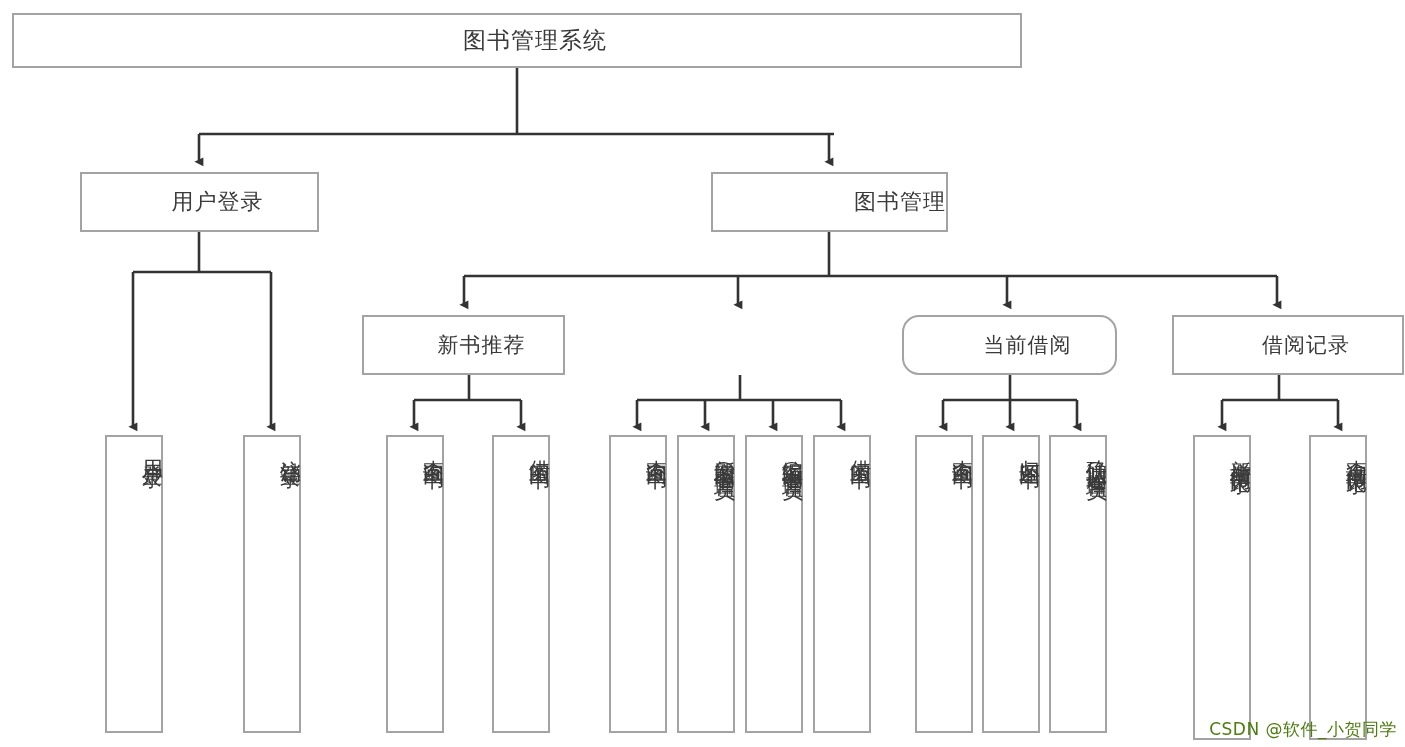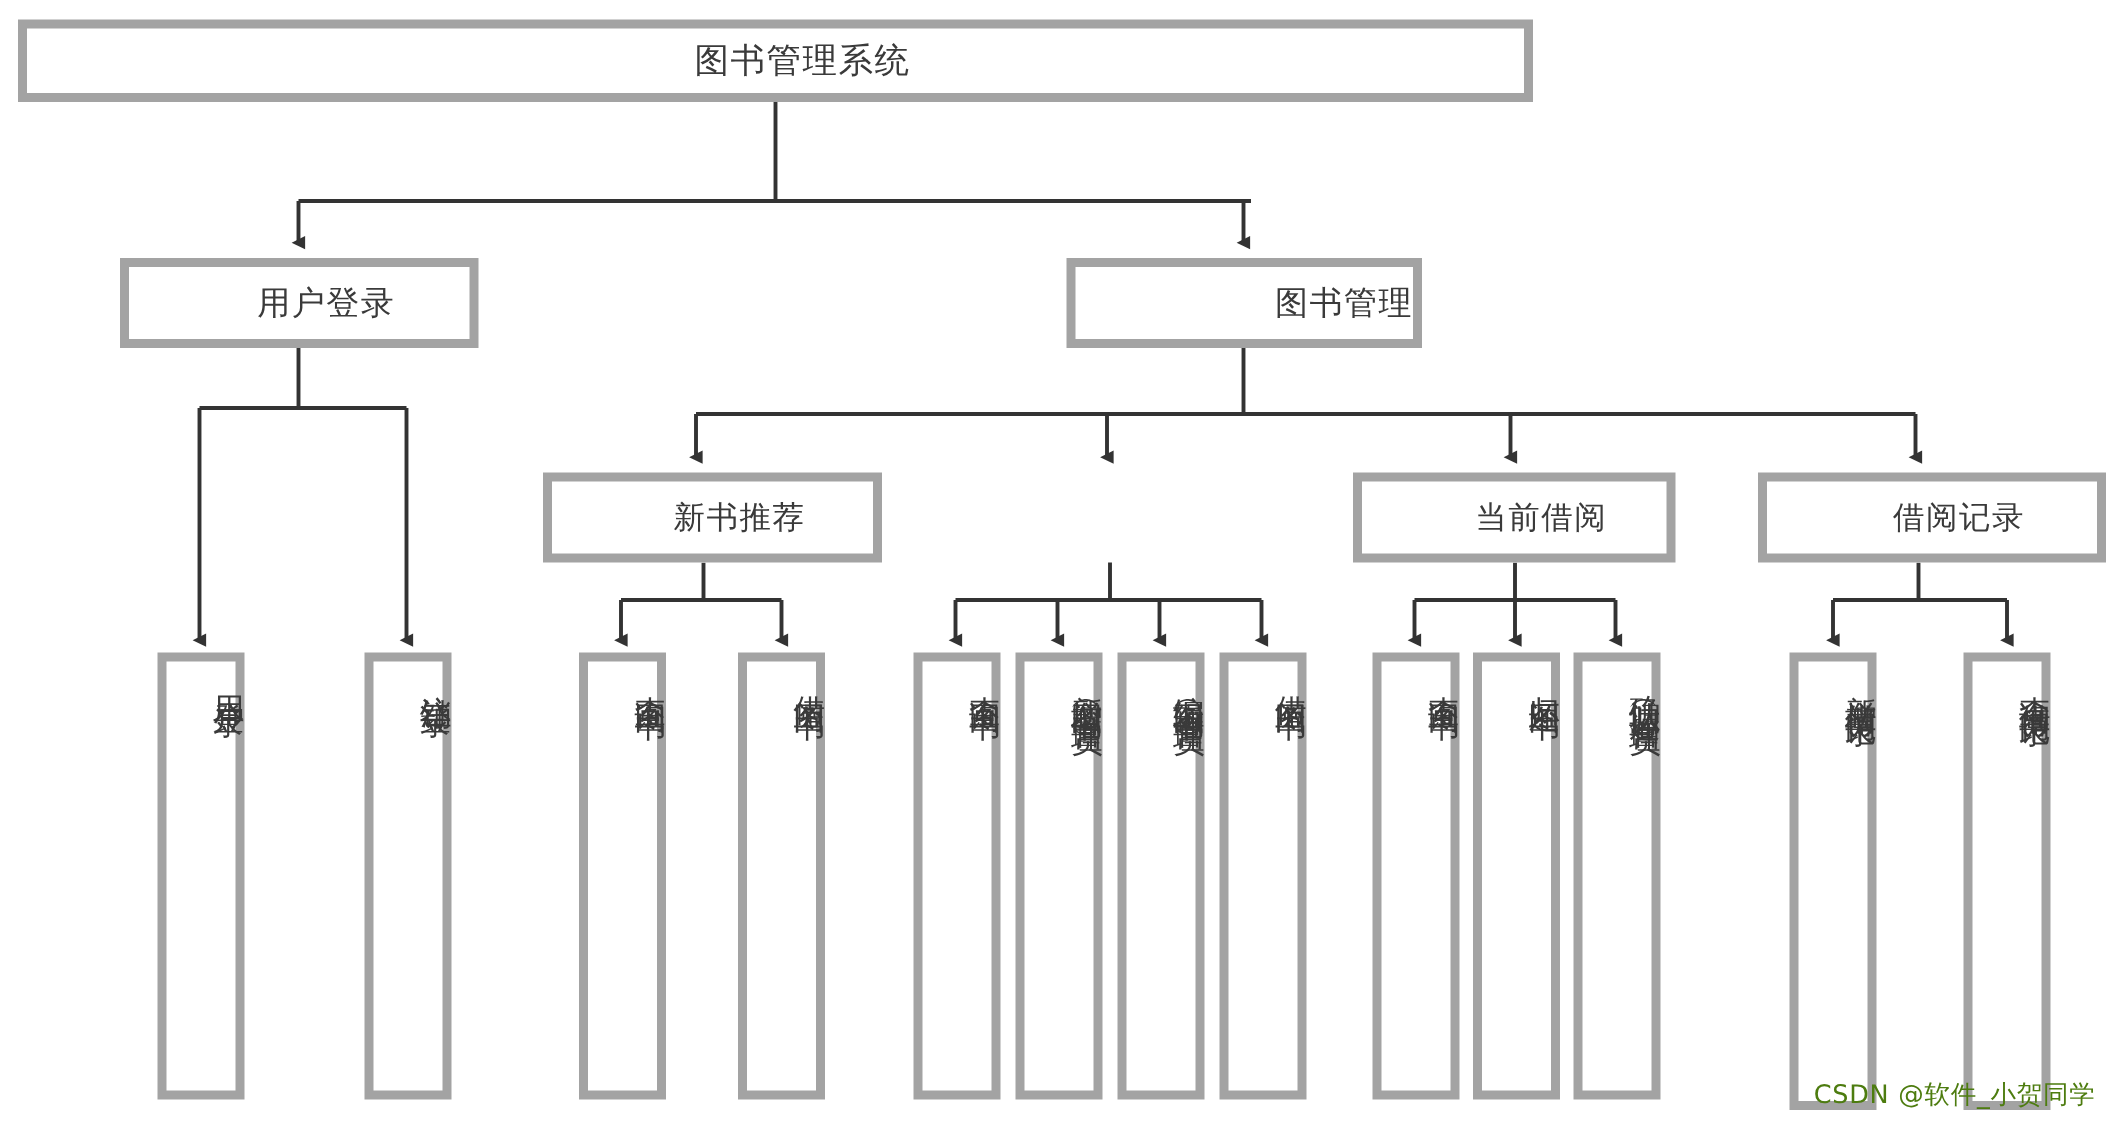--- a/index.html
+++ b/index.html
@@ -23,21 +23,21 @@
     left: 0;
     top: 0;
     width: 1405px;
     height: 747px;
     pointer-events: none;
   }
   .node {
     position: absolute;
     box-sizing: border-box;
     background: #ffffff;
-    border: 6px solid #a3a3a3;
+    border: 2px solid #a3a3a3;
     display: flex;
     align-items: center;
     justify-content: center;
     color: #3a3a3a;
     padding-left: 36px;
   }
   .node.root {
     font-size: 23px;
   }
   .node.level1 {
@@ -134,26 +134,26 @@
   </div>
 
   <div class="node level1" style="left:80px; top:172px; width:239px; height:60px;">
     <span class="hlabel">用户登录</span>
   </div>
 
   <div class="node level1" style="left:711px; top:172px; width:237px; height:60px;justify-content:flex-end;">
     <span class="hlabel">图书管理</span>
   </div>
 
-  <div class="node level2" style="left:362px; top:315px; width:226px; height:60px;">
+  <div class="node level2" style="left:362px; top:315px; width:203px; height:60px;">
     <span class="hlabel">新书推荐</span>
   </div>
 
 
-  <div class="node level2" style="left:902px; top:315px; width:215px; height:60px;">
+  <div class="node level2" style="left:902px; top:315px; width:215px; height:60px;border-radius:17px;">
     <span class="hlabel">当前借阅</span>
   </div>
 
   <div class="node level2" style="left:1172px; top:315px; width:232px; height:60px;">
     <span class="hlabel">借阅记录</span>
   </div>
 
   <div class="node leaf" style="left:105px; top:435px; width:58px; height:298px;">
     <span class="vlabel">用户登录</span>
   </div>

